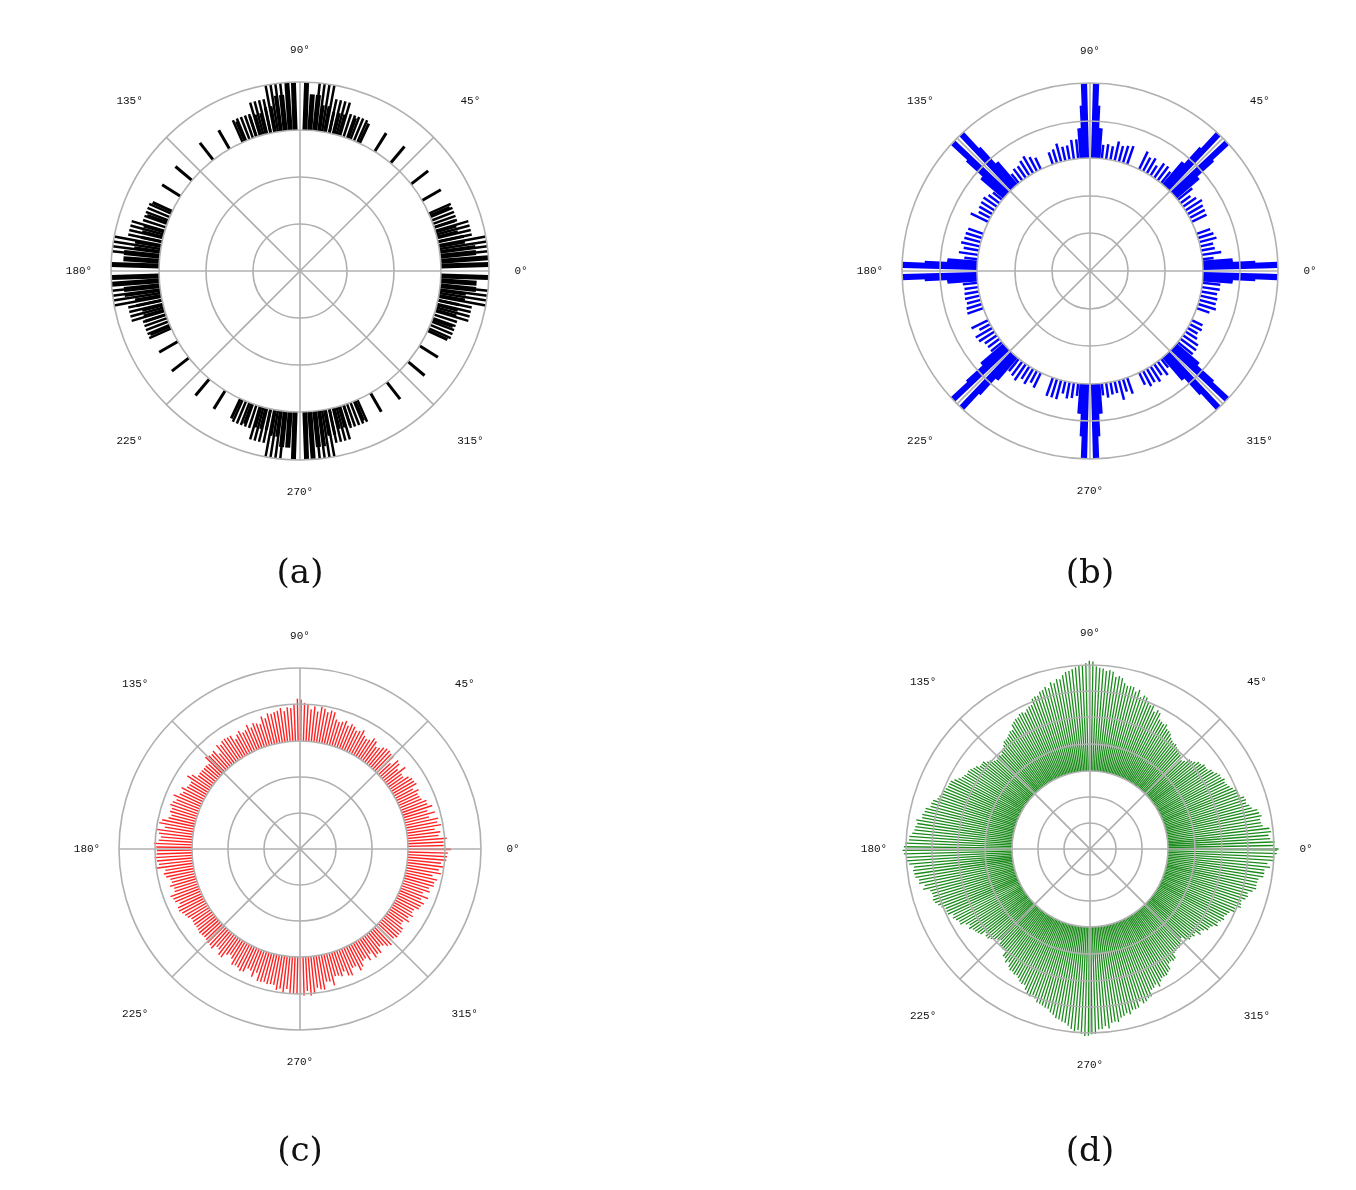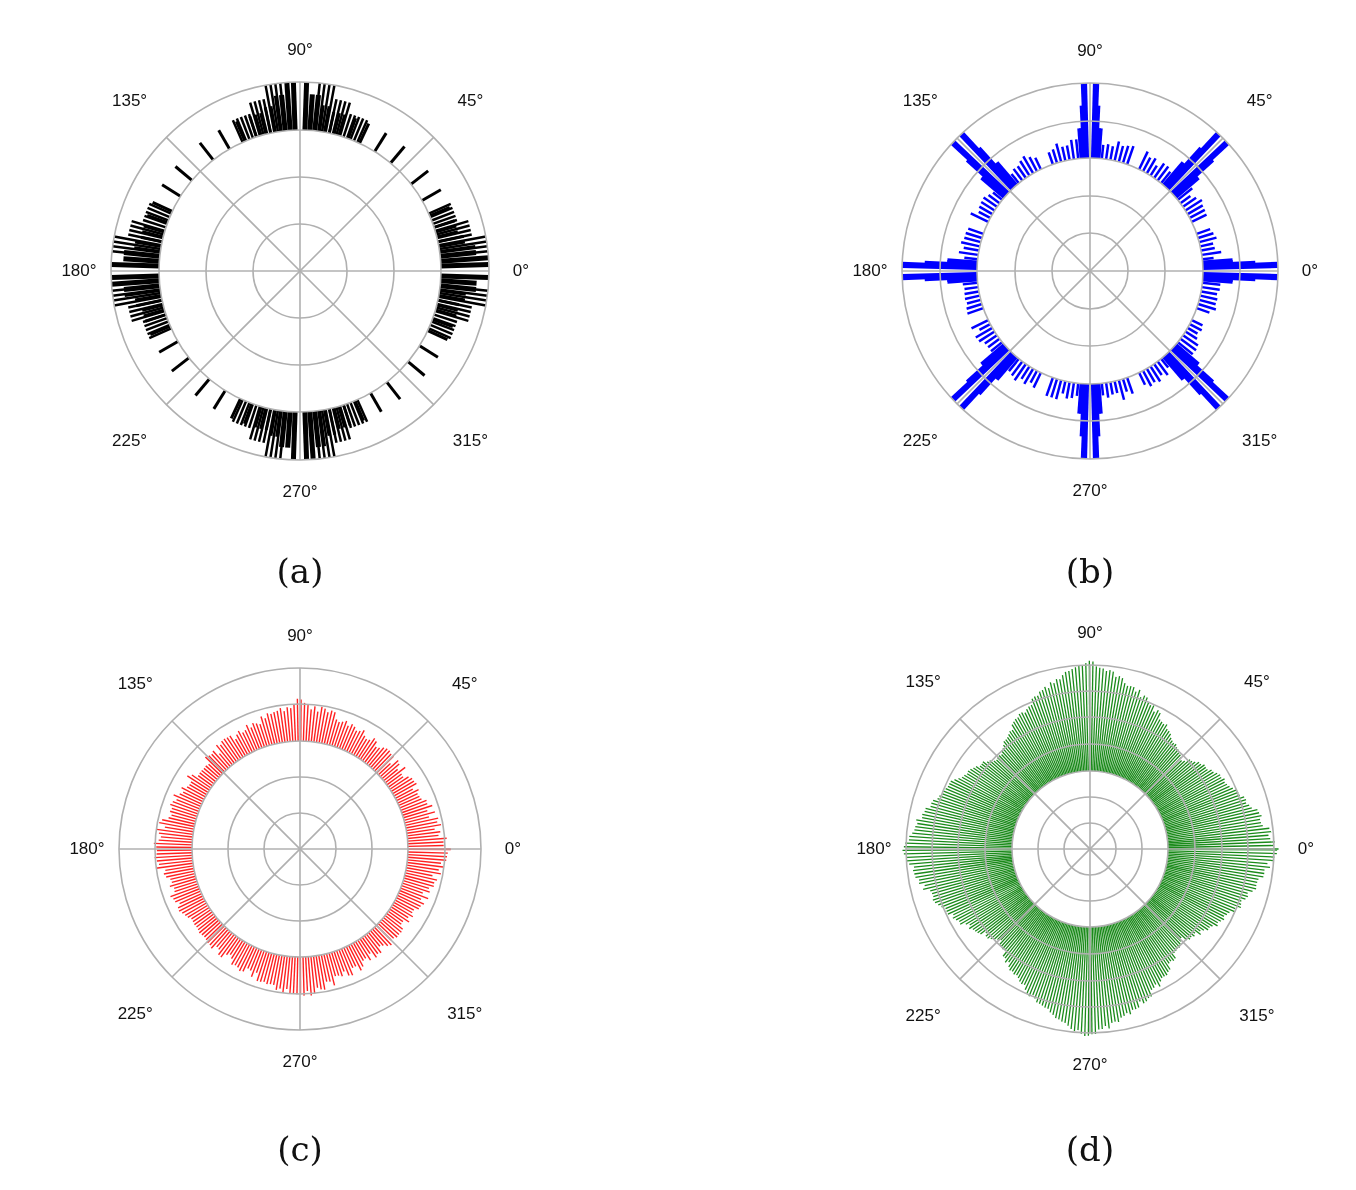--- a/index.html
+++ b/index.html
@@ -1,19 +1,19 @@
 <!DOCTYPE html>
 <html><head>
 <meta charset="utf-8">
 <style>
   html, body { margin:0; padding:0; background:#ffffff; }
   body { width:1356px; height:1190px; position:relative; overflow:hidden;
          font-family:"DejaVu Serif","Liberation Serif",serif; color:#111; }
-  .tick-label { position:absolute; font-size:17px; transform:translate(-50%,-50%); white-space:nowrap;
-                font-family:Liberation Sans, sans-serif; }
+  .tick-label { position:absolute; font-size:11px; transform:translate(-50%,-50%); white-space:nowrap;
+                font-family:Liberation Mono, monospace; }
   .caption { position:absolute; font-size:34px; transform:translate(-50%,-50%);
              font-family:"DejaVu Serif","Liberation Serif",serif; }
   svg.plot { position:absolute; left:0; top:0; overflow:visible; }
 </style>
 </head>
 <body>
 
 <div id="fig">
     <svg class="plot" width="1356" height="1190">
       <g>

